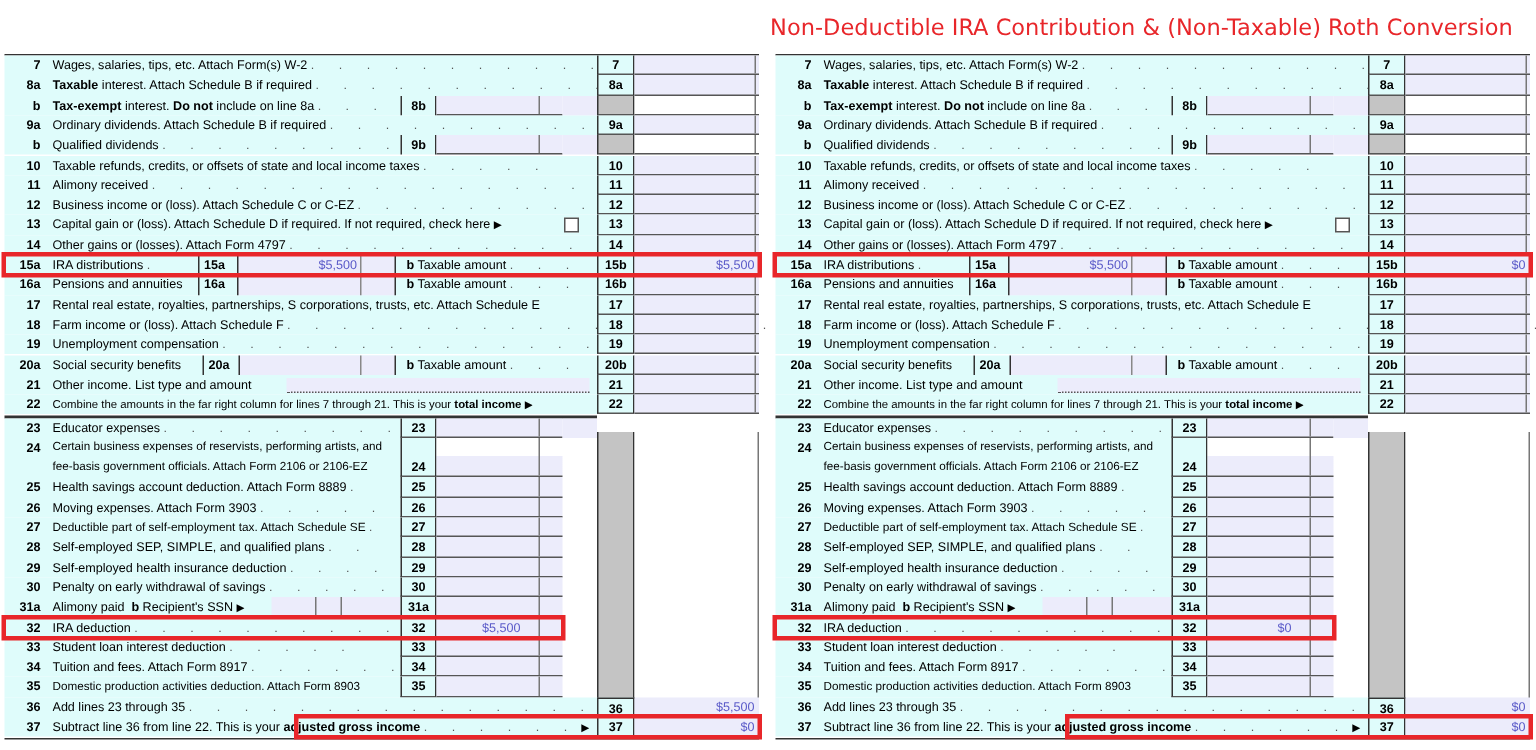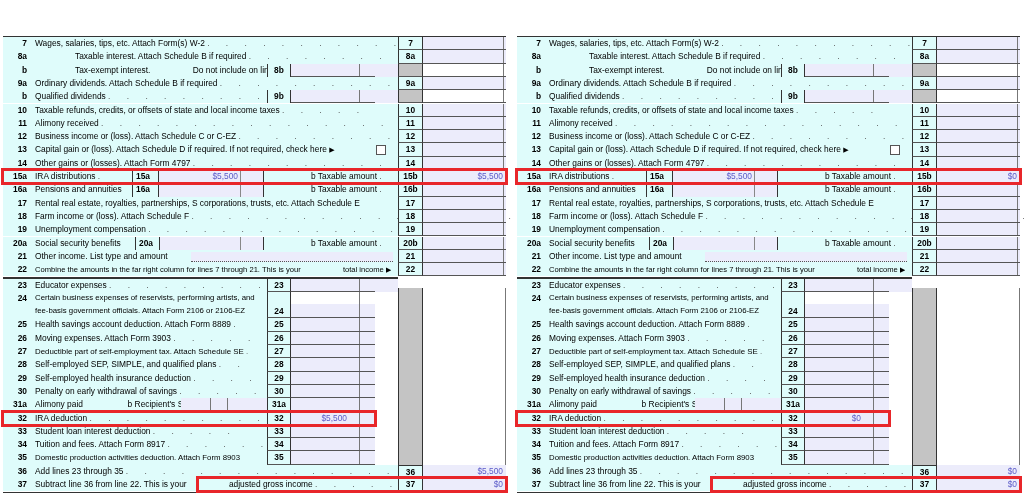--- a/index.html
+++ b/index.html
@@ -10,21 +10,21 @@
   .panel.right { left:514px; }
   .title { position:absolute; top:9px; left:0; width:410px; text-align:center;
            font-family:"DejaVu Sans", sans-serif; font-size:15px; color:#e8262a; white-space:nowrap; }
   .panel.right .title { width:510px; left:-8px; }
   .form { position:absolute; top:36px; left:3px; width:503px; height:460px; }
   .topline { position:absolute; left:0; right:0; top:0; height:1px; background:#333; }
   .row { position:absolute; left:0; height:13.3px; width:503px; font-size:8.4px; line-height:13.3px; }
   .bg { position:absolute; left:0; top:0; height:100%; background:#dffcfb; }
   .num { position:absolute; left:2px; width:22px; text-align:right; font-weight:bold; font-size:8.4px; }
   .desc { position:absolute; left:32px; white-space:nowrap; overflow:hidden; }
-  .desc b { font-weight:normal;margin-left:40px; }
+  .desc b { font-weight:bold; }
   .dots { letter-spacing:7px; color:#555; }
   .midnum { position:absolute; left:264px; width:24px; height:100%; border-left:1px solid #333; border-right:1px solid #333; border-bottom:1px solid #555; text-align:center; font-weight:bold; background:#dffcfb; box-sizing:border-box; }
   .midfield { position:absolute; left:288px; width:84px; height:100%; background:#ececfb; border-bottom:1px solid #555; box-sizing:border-box; text-align:right; color:#5b5bc9; padding-right:4px; }
   .midfield .cents { position:absolute; left:68px; top:0; width:1px; height:100%; background:#777; }
   .midgap { position:absolute; left:372px; width:24px; height:100%; background:#ececfb; }
   .rnum { position:absolute; left:395px; width:25px; height:100%; border-left:1px solid #333; border-right:1px solid #333; border-bottom:1px solid #555; text-align:center; font-weight:bold; background:#dffcfb; box-sizing:border-box; }
   .rnum.gray { background:#c4c4c4; }
   .rfield { position:absolute; left:420px; width:83px; height:100%; background:#ececfb; border-bottom:1px solid #555; box-sizing:border-box; text-align:right; color:#5b5bc9; padding-right:3px; }
   .rfield.white { background:#fff; }
   .rfield .cents { position:absolute; left:80px; top:0; width:1px; height:100%; background:#777; }
@@ -398,20 +398,21 @@
       <div class="rfield">$0</div>
     </div>
     <div class="sep" style="top:455.5px;width:503px"></div>
 
     <div class="hl" style="left:-2px;top:132px;width:507px;height:17px"></div>
     <div class="hl" style="left:-2px;top:373.5px;width:376px;height:17px"></div>
     <div class="hl" style="left:193px;top:440px;width:312px;height:17px"></div>
   </div>
 </div>
     <div class="panel right">
+  <div class="title">Non-Deductible IRA Contribution &amp; (Non-Taxable) Roth Conversion</div>
   <div class="form">
     <div class="topline"></div>
 
     <div class="grayband" style="top:252px;height:186px;"></div>
     <div class="whiteband" style="top:252px;height:186px;"></div>
 
     <div class="row" style="top:1px">
       <div class="bg" style="width:395px"></div>
       <span class="num">7</span>
       <span class="desc"><span>Wages, salaries, tips, etc. Attach Form(s) W-2</span> <span class="dots">. . . . . . . . . . . .</span></span>

